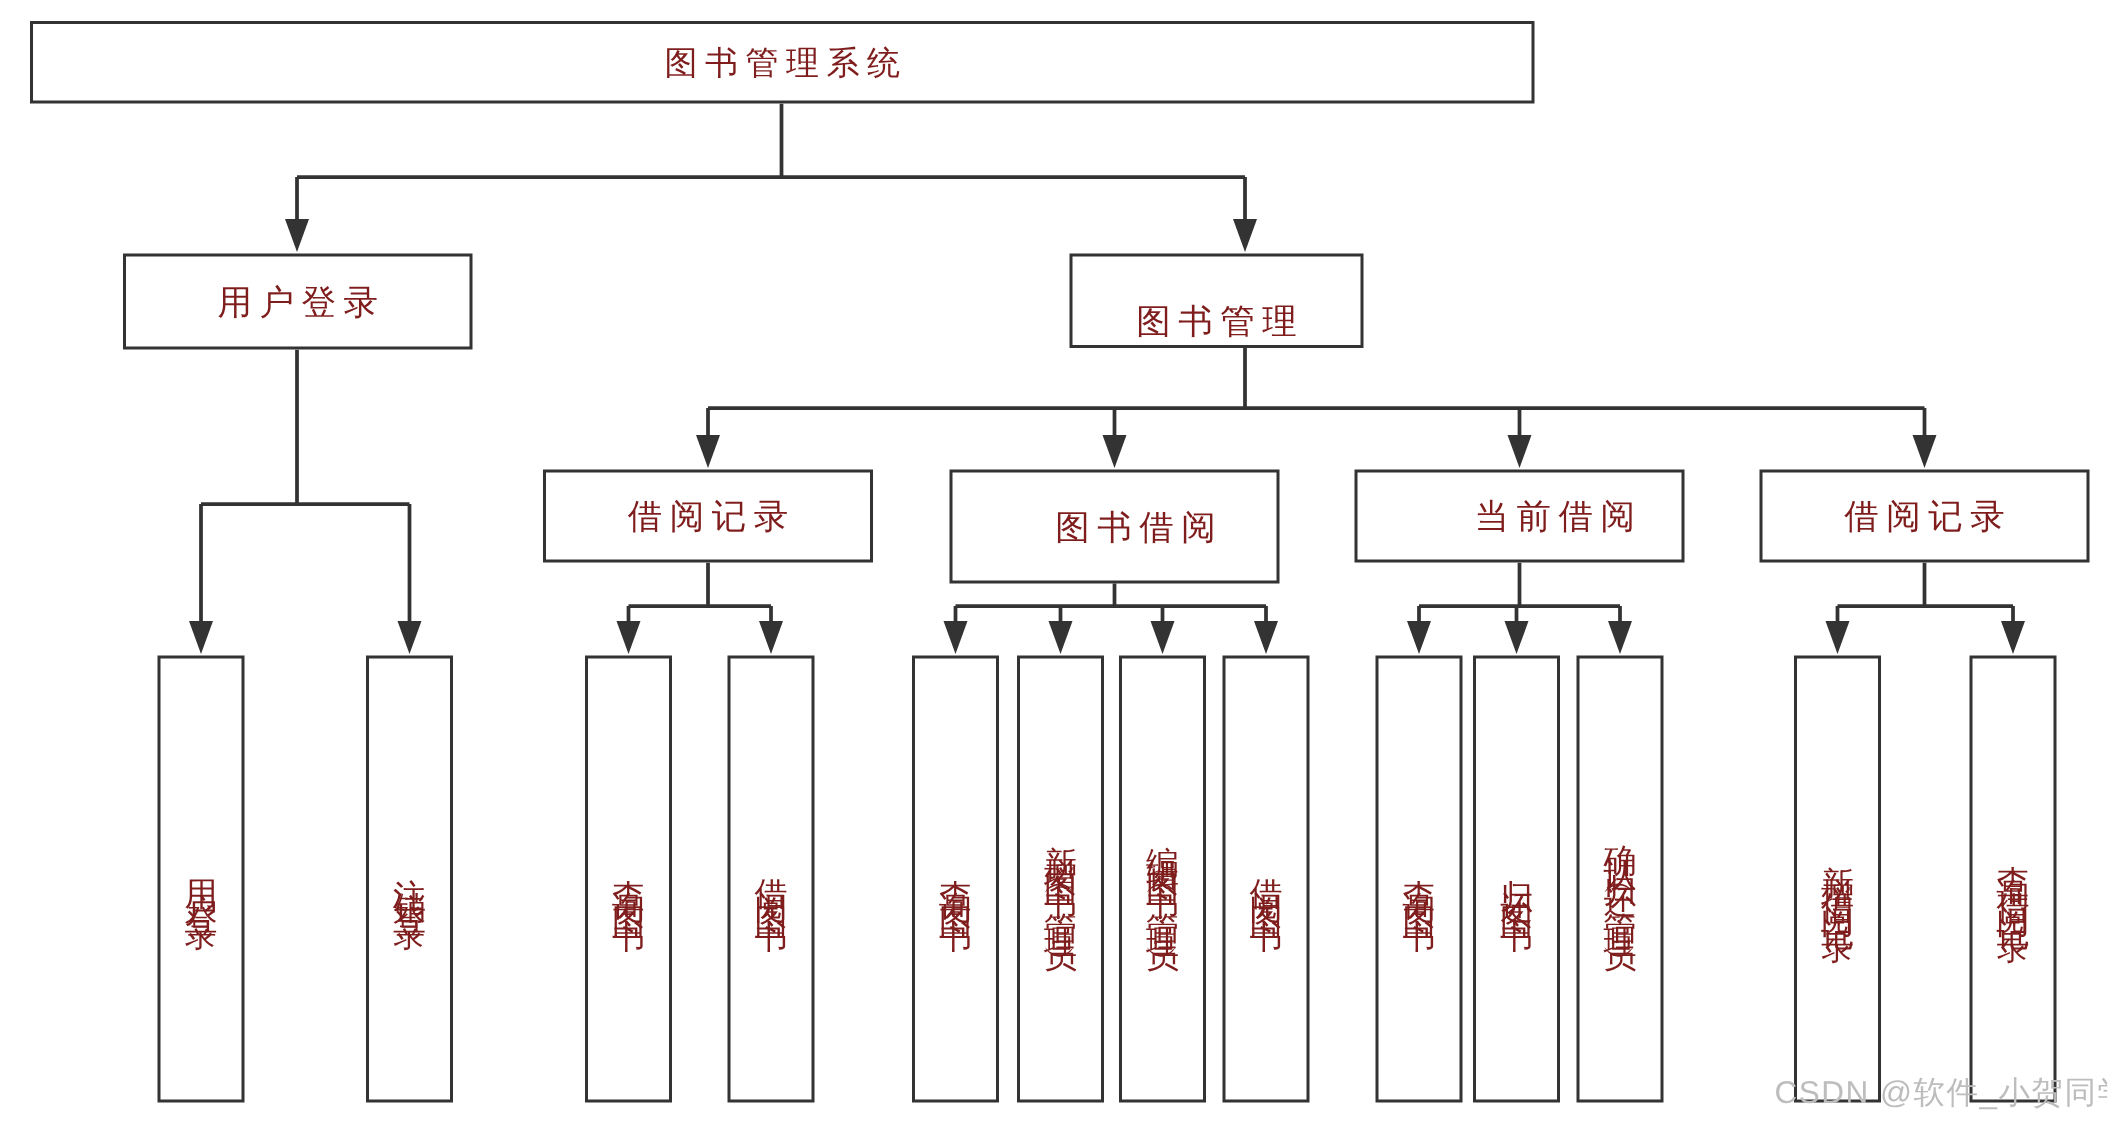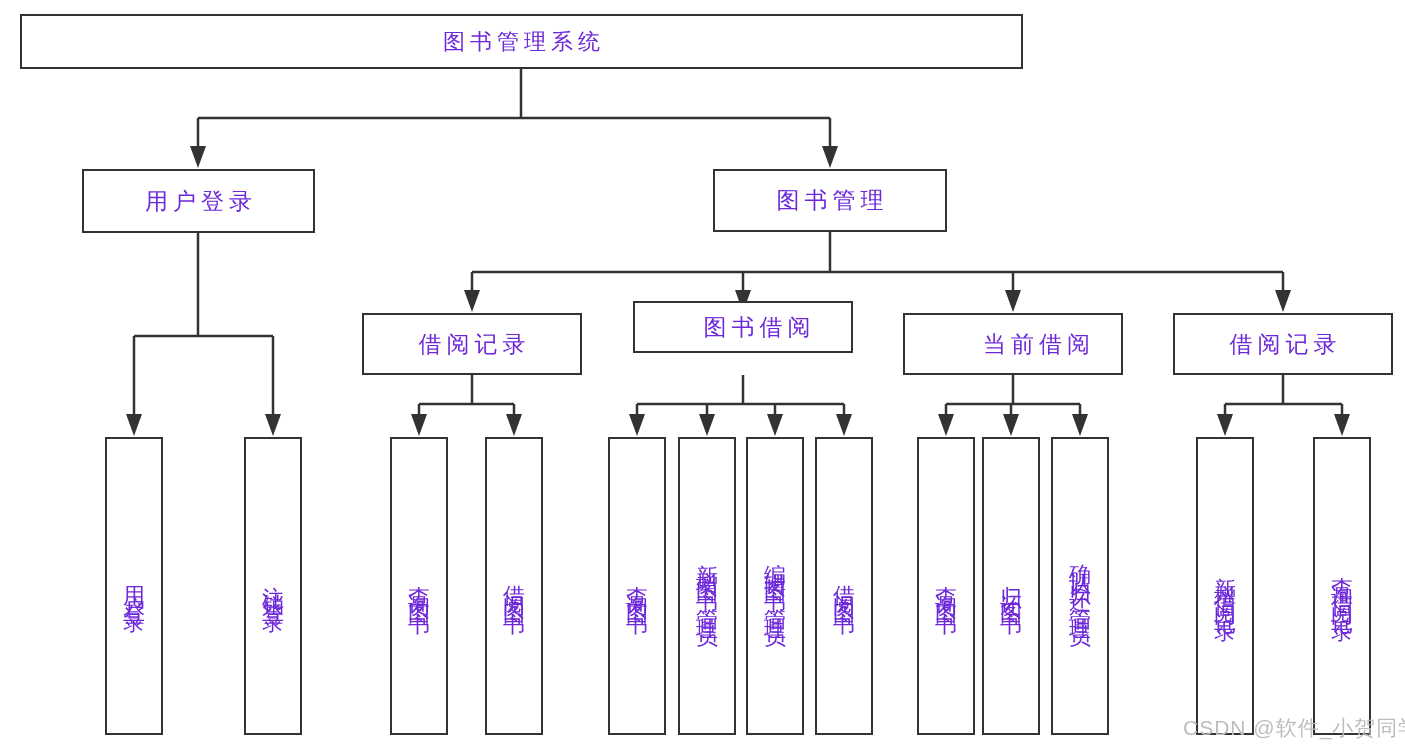--- a/index.html
+++ b/index.html
@@ -13,21 +13,21 @@
   }
   .connectors{position:absolute;left:0;top:0;}
   .box{
     position:absolute;
     box-sizing:border-box;
     border:2.5px solid #333333;
     background:#ffffff;
     display:flex;
     align-items:center;
     justify-content:center;
-    color:#6d28d9;
+    color:#7f1d1d;
   }
   .hbox{font-size:23px;letter-spacing:5px;text-indent:5px;}
   .rootbox{font-size:22px;letter-spacing:5px;text-indent:5px;}
   .leaf{font-size:22px;}
   .leaf .vtext{
     writing-mode:vertical-rl;
     text-orientation:mixed;
     letter-spacing:9px;
     line-height:1;
   }
@@ -125,28 +125,28 @@
     </g>
   </svg>
 
   <div class="box rootbox" style="left:20px;top:14px;width:1003px;height:55px;">
     <span>图书管理系统</span>
   </div>
 
   <div class="box hbox" style="left:82px;top:169px;width:233px;height:64px;">
     <span>用户登录</span>
   </div>
-  <div class="box hbox" style="left:713px;top:169px;width:234px;height:63px;">
+  <div class="box hbox" style="left:713px;top:169px;width:196px;height:63px;align-items:flex-end;">
     <span>图书管理</span>
   </div>
 
   <div class="box hbox" style="left:362px;top:313px;width:220px;height:62px;">
     <span>借阅记录</span>
   </div>
-  <div class="box hbox" style="left:633px;top:301px;width:220px;height:52px;padding-left:28px;">
+  <div class="box hbox" style="left:633px;top:313px;width:220px;height:76px;padding-left:28px;">
     <span>图书借阅</span>
   </div>
   <div class="box hbox" style="left:903px;top:313px;width:220px;height:62px;padding-left:47px;">
     <span>当前借阅</span>
   </div>
   <div class="box hbox" style="left:1173px;top:313px;width:220px;height:62px;">
     <span>借阅记录</span>
   </div>
 
   <div class="box leaf" style="left:105px;top:437px;width:58px;height:298px;">

